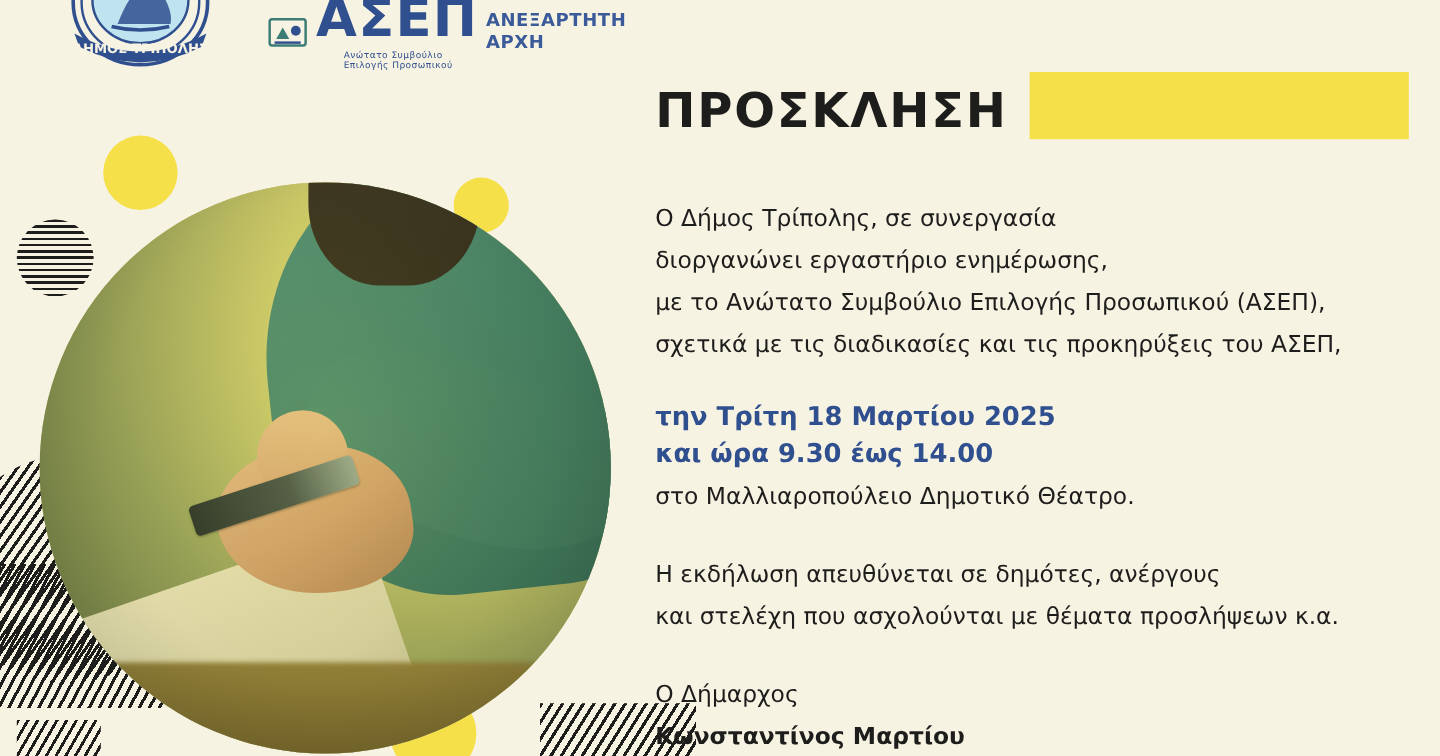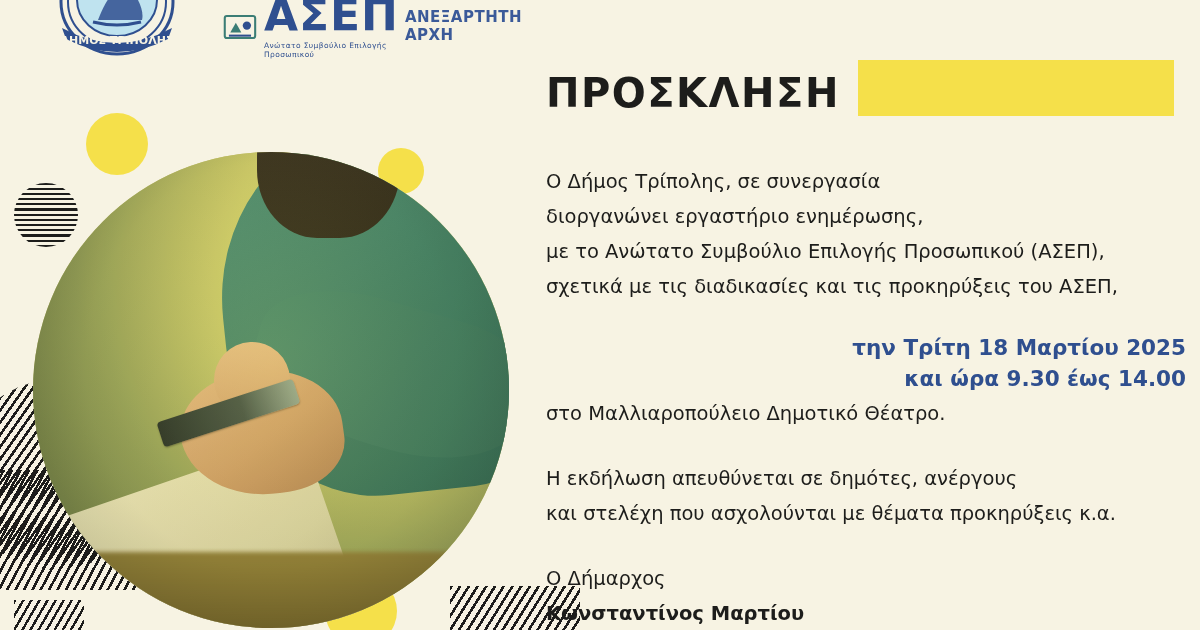--- a/index.html
+++ b/index.html
@@ -173,20 +173,21 @@
     font-size: 44px;
     color: #2f4f8f;
     letter-spacing: 1px;
     line-height: 1;
   }
   .asep-sub {
     font-size: 7.5px;
     color: #2f4f8f;
     letter-spacing: .4px;
     margin-top: 3px;
+    margin-left: 23px;
   }
   .asep-right {
     font-size: 15px;
     font-weight: 600;
     color: #3b5a99;
     line-height: 1.15;
     letter-spacing: .5px;
   }
 
   
@@ -228,21 +229,20 @@
     line-height: 31px;
     color: #1d1d1b;
   }
   .para { margin: 4px 0 0 0; }
   .spacer-30 { height: 30px; }
   .highlight {
     color: #2f4f8f;
     font-weight: 700;
     font-size: 21.5px;
     line-height: 31px;
-    text-align: right;
   }
   .bold-name { font-weight: 700; }
 </style>
 </head>
 <body>
 
 <div class="poster">
 
   <div class="deco dot-yellow-top"></div>
   <div class="deco dot-yellow-mid"></div>
@@ -316,21 +316,21 @@
 
       <div class="spacer-30"></div>
 
       <div class="highlight">την Τρίτη 18 Μαρτίου 2025</div>
       <div class="highlight">και ώρα 9.30 έως 14.00</div>
       <div class="para">στο Μαλλιαροπούλειο Δημοτικό Θέατρο.</div>
 
       <div class="spacer-30"></div>
 
       <div class="para">Η εκδήλωση απευθύνεται σε δημότες, ανέργους</div>
-      <div class="para">και στελέχη που ασχολούνται με θέματα προκηρύξεις κ.α.</div>
+      <div class="para">και στελέχη που ασχολούνται με θέματα προσλήψεων κ.α.</div>
 
       <div class="spacer-30"></div>
 
       <div class="para">Ο Δήμαρχος</div>
       <div class="para bold-name">Κωνσταντίνος Μαρτίου</div>
     </div>
 
   </div>
 </div>
 

